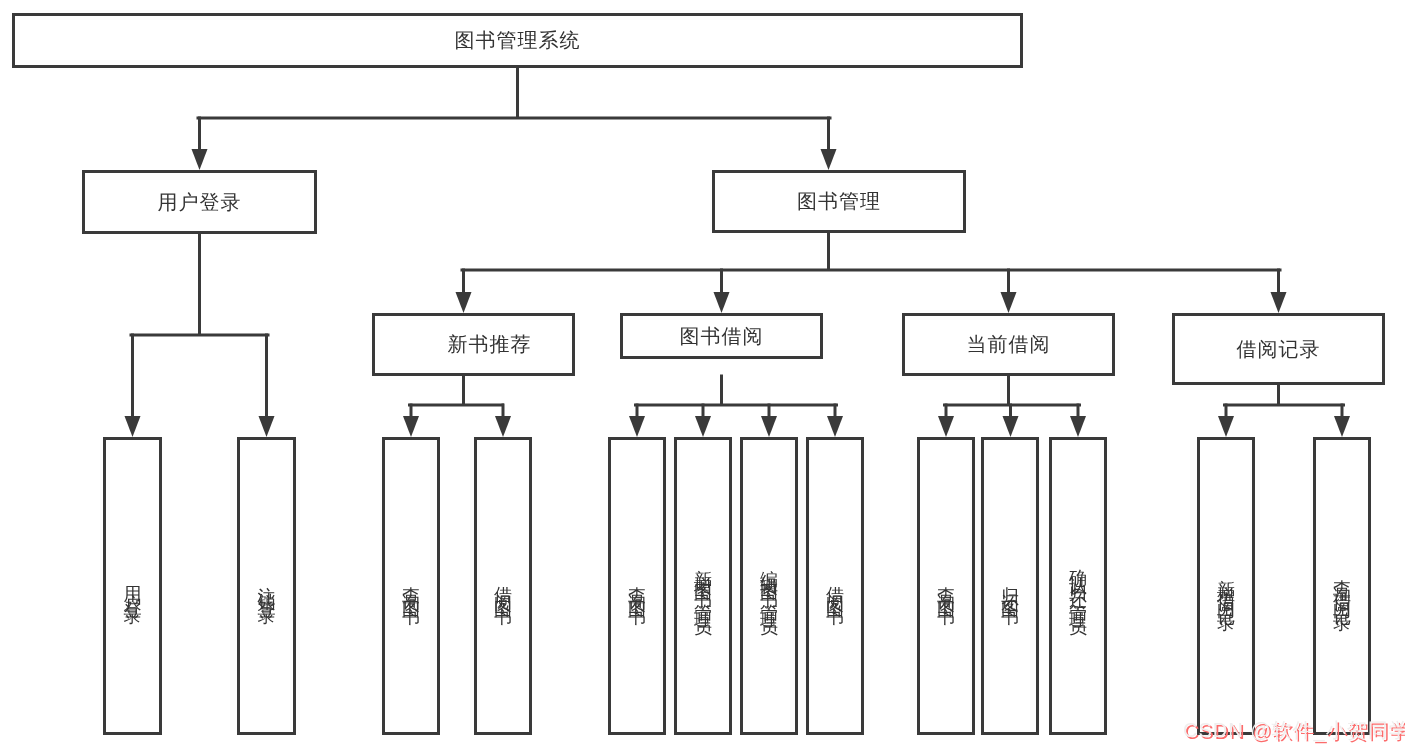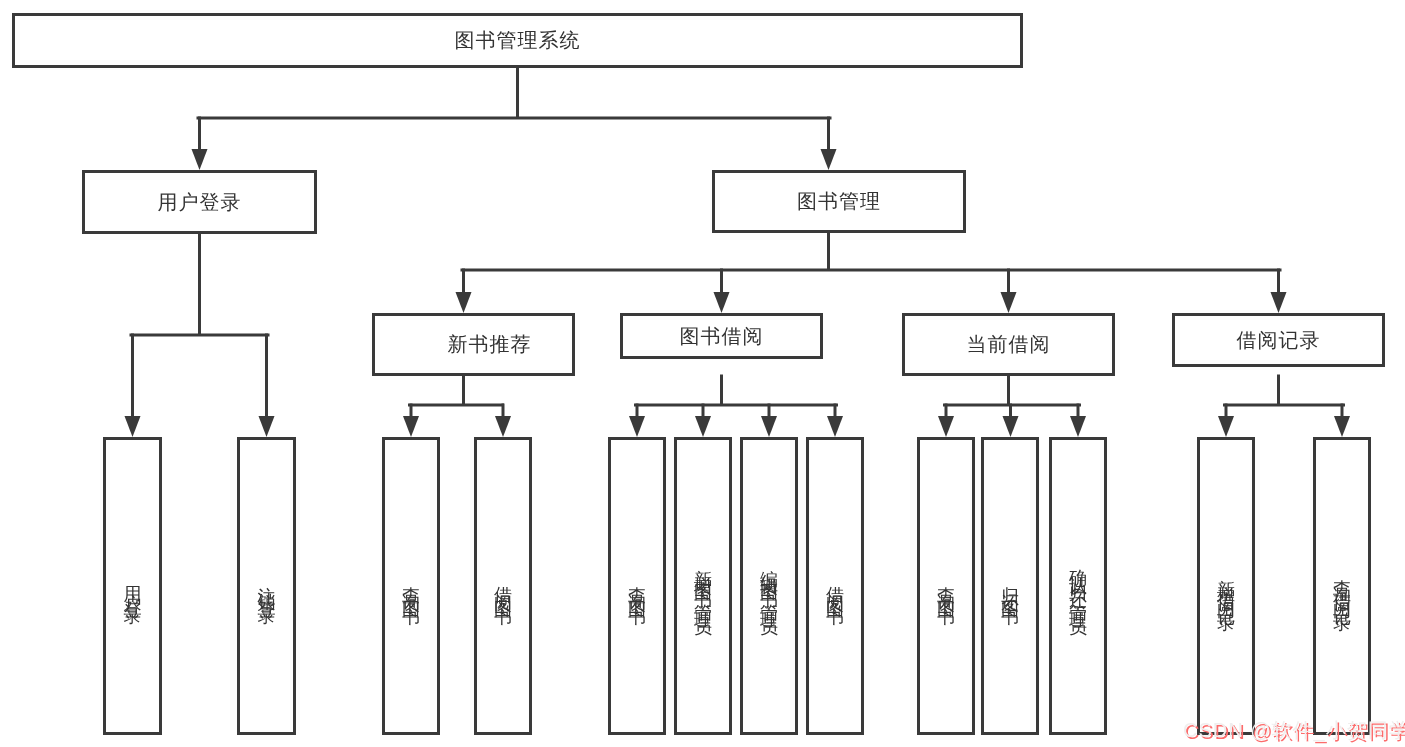--- a/index.html
+++ b/index.html
@@ -110,21 +110,21 @@
   </svg>
 
   <div class="node node-h" style="left:12px;top:13px;width:1011px;height:55px;">图书管理系统</div>
 
   <div class="node node-h" style="left:82px;top:170px;width:235px;height:64px;">用户登录</div>
   <div class="node node-h" style="left:712px;top:170px;width:254px;height:63px;">图书管理</div>
 
   <div class="node node-h" style="left:372px;top:313px;width:203px;height:63px;padding-left:32px;">新书推荐</div>
   <div class="node node-h" style="left:620px;top:313px;width:203px;height:46px;">图书借阅</div>
   <div class="node node-h" style="left:902px;top:313px;width:213px;height:63px;">当前借阅</div>
-  <div class="node node-h" style="left:1172px;top:313px;width:213px;height:54px;">借阅记录</div>
+  <div class="node node-h" style="left:1172px;top:313px;width:213px;height:72px;">借阅记录</div>
 
   <div class="node node-v" style="left:103px;top:437px;width:59px;height:298px;">用户登录</div>
   <div class="node node-v" style="left:237px;top:437px;width:59px;height:298px;">注销登录</div>
 
   <div class="node node-v" style="left:382px;top:437px;width:58px;height:298px;">查询图书</div>
   <div class="node node-v" style="left:474px;top:437px;width:58px;height:298px;">借阅图书</div>
 
   <div class="node node-v" style="left:608px;top:437px;width:58px;height:298px;">查询图书</div>
   <div class="node node-v" style="left:674px;top:437px;width:58px;height:298px;">新增图书（管理员）</div>
   <div class="node node-v" style="left:740px;top:437px;width:58px;height:298px;">编辑图书（管理员）</div>

